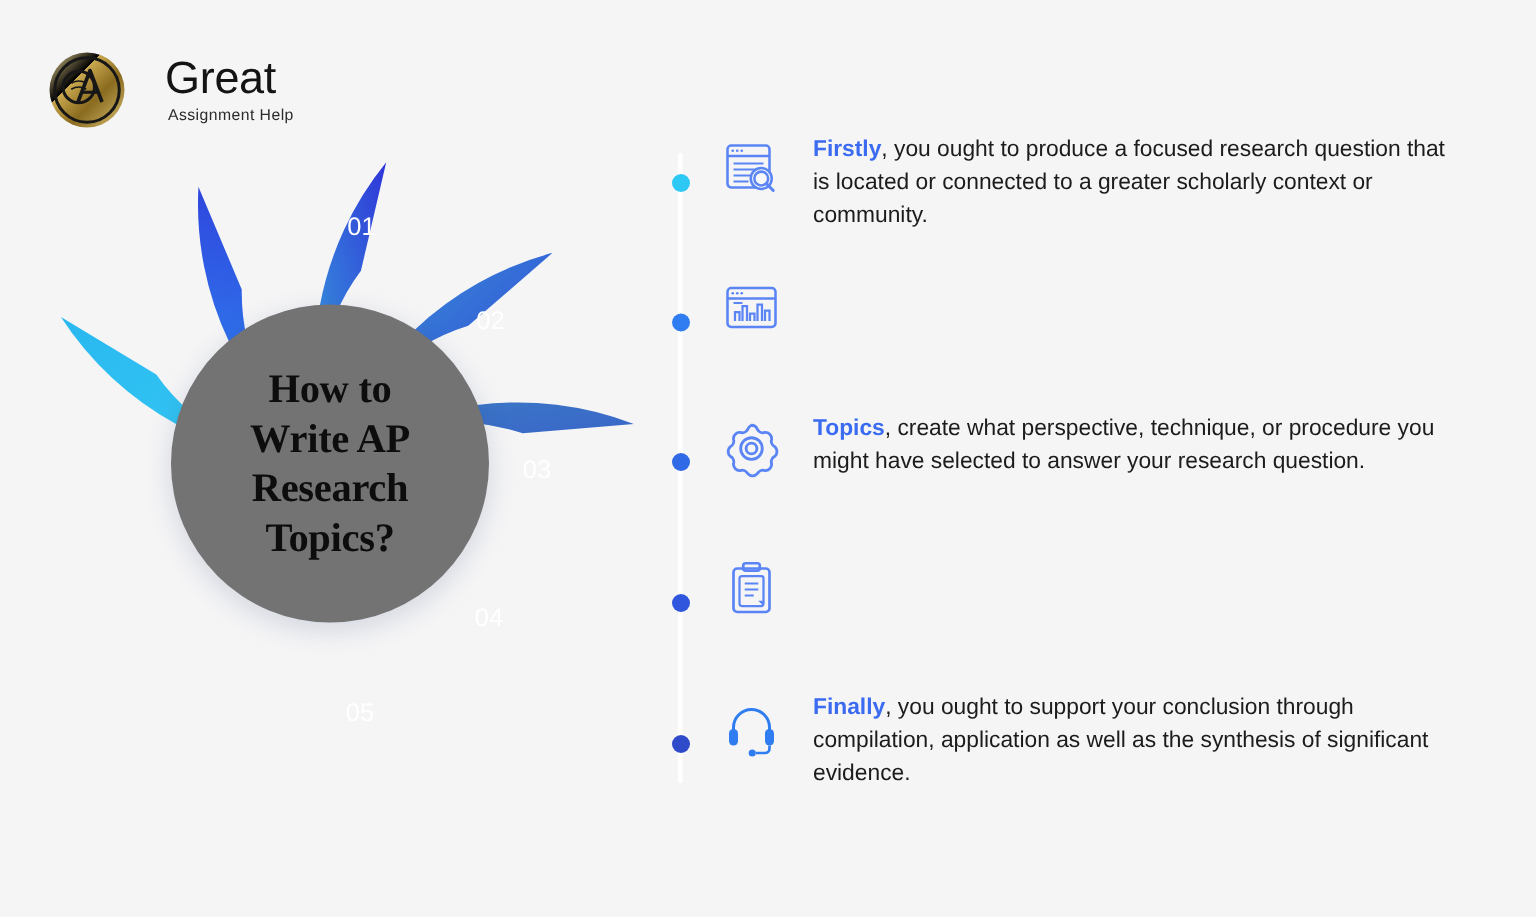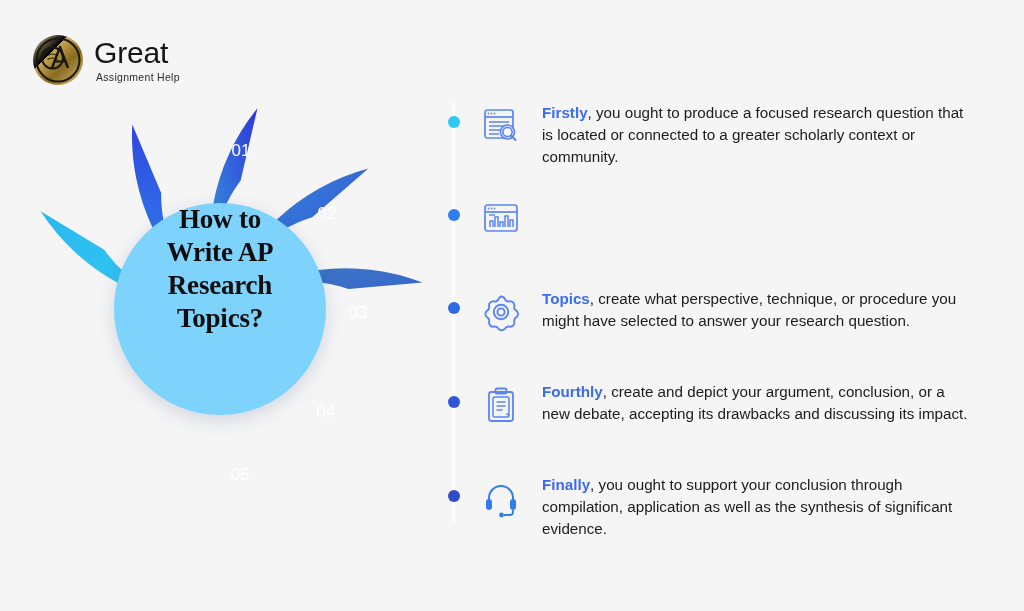--- a/index.html
+++ b/index.html
@@ -15,21 +15,21 @@
     position: relative;
   }
 
   
   .logo-block {
     position: absolute;
     left: 32px;
     top: 34px;
     display: flex;
     align-items: center;
-    gap: 10px;
+    gap: 26px;
   }
   .logo-mark { width: 52px; height: 52px; display: block; }
   .logo-words { display: flex; flex-direction: column; line-height: 1; }
   .logo-title {
     font-size: 30px;
     font-weight: 400;
     color: #141414;
     letter-spacing: -0.2px;
   }
   .logo-sub {
@@ -51,24 +51,24 @@
   }
   .wheel-svg { display: block; width: 390px; height: 430px; }
 
   .hub {
     position: absolute;
     left: 74px;
     top: 108px;
     width: 212px;
     height: 212px;
     border-radius: 50%;
-    background: #7dd3fc;
+    background: #737373;
     box-shadow: 0 5px 18px rgba(40,60,110,0.17);
     display: flex;
-    align-items: flex-start;
+    align-items: center;
     justify-content: center;
   }
   .hub-title {
     font-family: "Liberation Serif", serif;
     font-weight: bold;
     font-size: 27px;
     line-height: 1.22;
     color: #0d0d0d;
     text-align: center;
     white-space: pre-line;
@@ -96,21 +96,21 @@
     position: absolute;
     left: -4.5px;
     width: 12px;
     height: 12px;
     border-radius: 50%;
   }
 
   .steps {
     position: absolute;
     left: 478px;
-    top: 101px;
+    top: 88px;
     width: 520px;
   }
   .step {
     display: flex;
     align-items: flex-start;
     gap: 18px;
     height: 93px;
   }
   .step-icon {
     width: 46px;
@@ -278,23 +278,20 @@
   <div class="step">
     <div class="step-icon">
       <svg viewBox="0 0 44 44" width="44" height="44" fill="none" stroke="#5b85f5" stroke-width="1.8">
         <rect x="10" y="9" width="24" height="29" rx="2.5"></rect>
         <rect x="16.5" y="5.5" width="11" height="5" rx="1.6"></rect>
         <rect x="14" y="14" width="16" height="20" rx="1.6" stroke-width="1.5"></rect>
         <path d="M17.5 19 H26.5 M17.5 23 H26.5 M17.5 27 H23.5" stroke-width="1.4"></path>
         <path d="M26.5 30.5 L30 34 V30.5 Z" fill="#5b85f5" stroke="none"></path>
       </svg>
     </div>
-    <div class="step-text">
-      <span class="lead">Fourthly</span><span>, create and depict your argument, conclusion, or a new debate, accepting its drawbacks and discussing its impact.</span>
-    </div>
   </div>
 
   <div class="step">
     <div class="step-icon">
       <svg viewBox="0 0 44 44" width="44" height="44" fill="none" stroke="#2f7df0" stroke-width="2">
         <path d="M10 26 V22 a12 12 0 0 1 24 0 V26"></path>
         <rect x="7" y="23" width="6" height="11" rx="3" fill="#2f7df0" stroke="none"></rect>
         <rect x="31" y="23" width="6" height="11" rx="3" fill="#2f7df0" stroke="none"></rect>
         <path d="M34 34 V36 a3 3 0 0 1 -3 3 H25" stroke-width="1.8"></path>
         <circle cx="22.5" cy="39" r="2.4" fill="#2f7df0" stroke="none"></circle>

